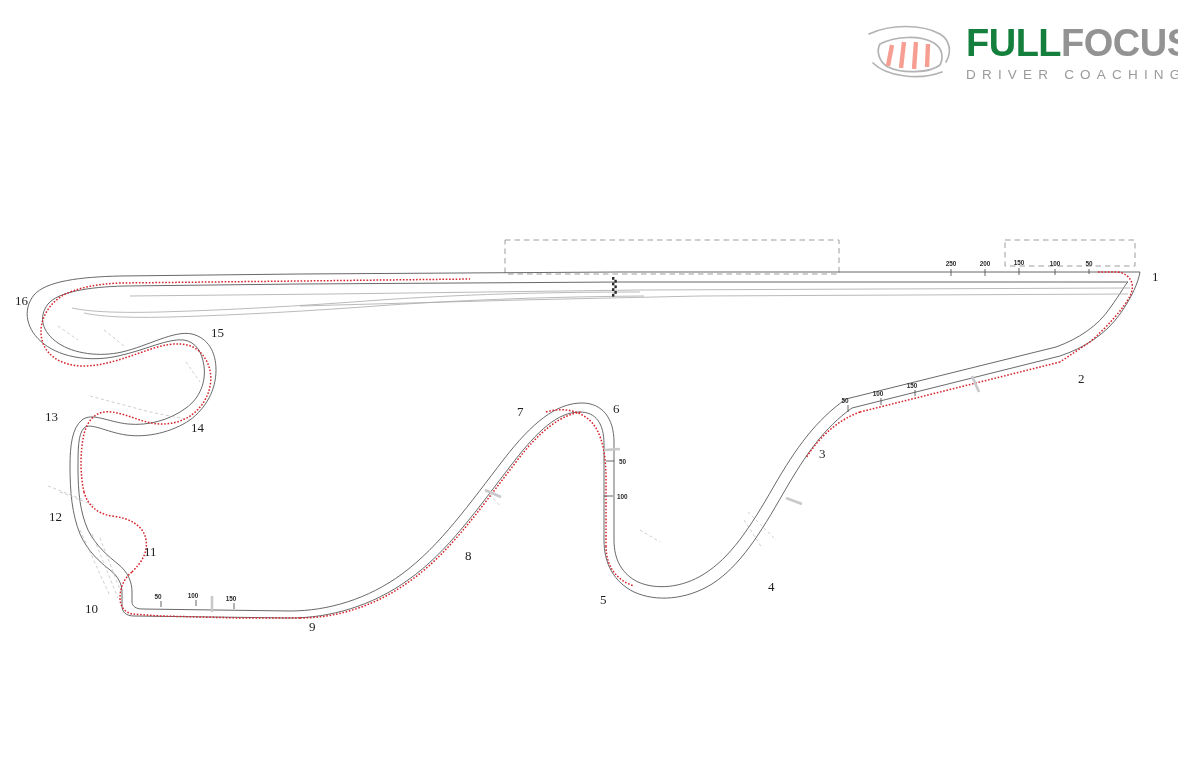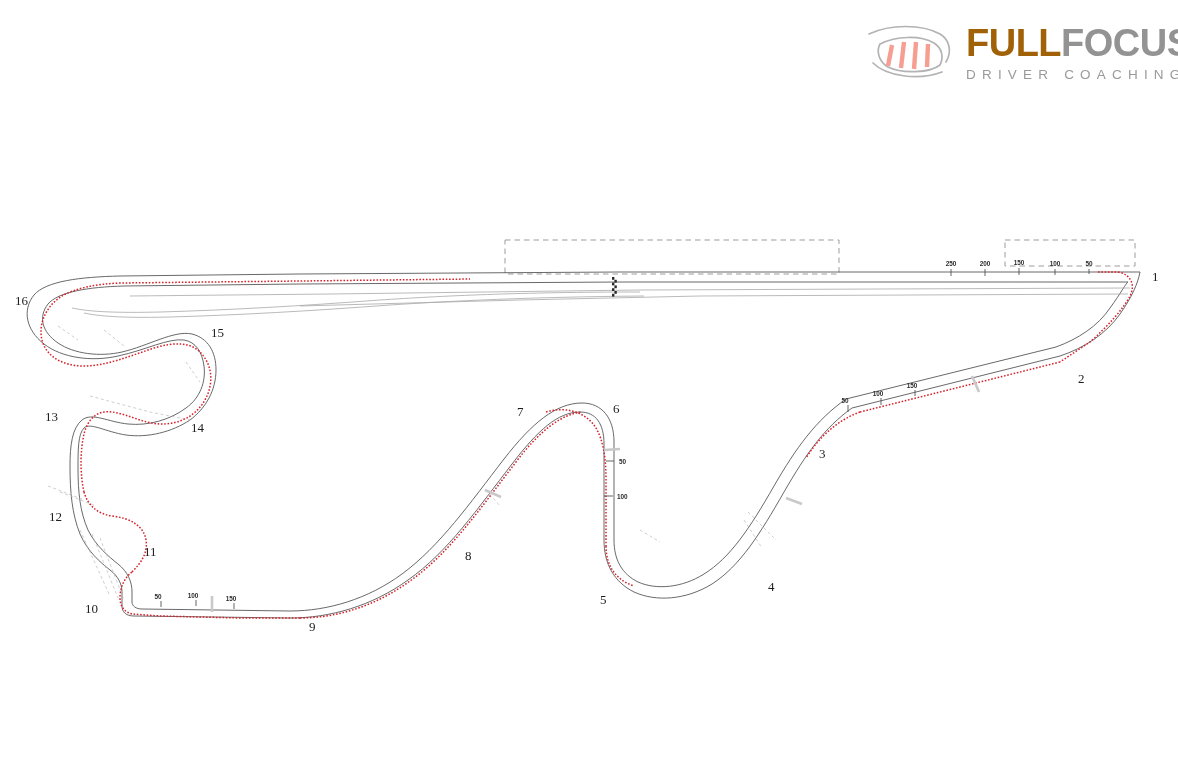--- a/index.html
+++ b/index.html
@@ -37,21 +37,21 @@
     flex-direction: column;
     justify-content: center;
   }
   #brand-line {
     font-size: 38px;
     font-weight: bold;
     letter-spacing: -0.5px;
     line-height: 1;
     white-space: nowrap;
   }
-  .brand-full { color: #a16207; }
+  .brand-full { color: #15803d; }
   .brand-focus { color: #939393; }
   #tagline {
     margin-top: 5px;
     font-size: 13.5px;
     font-weight: normal;
     letter-spacing: 6.2px;
     color: #9a9a9a;
     white-space: nowrap;
   }
 

